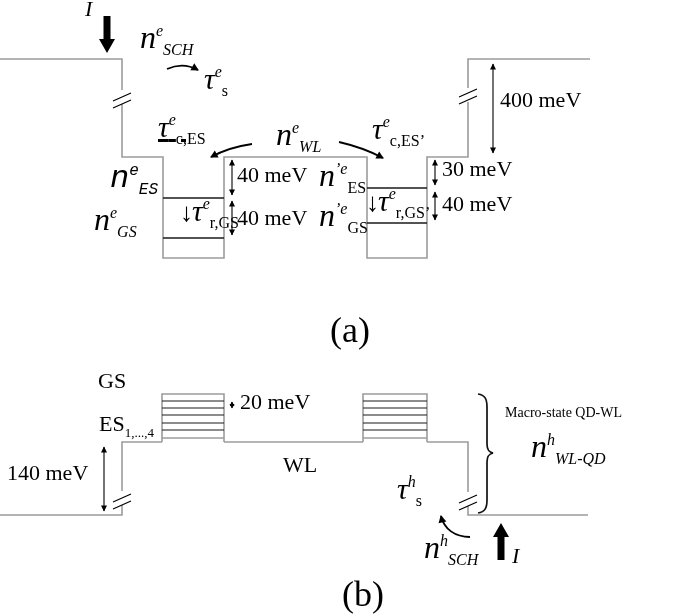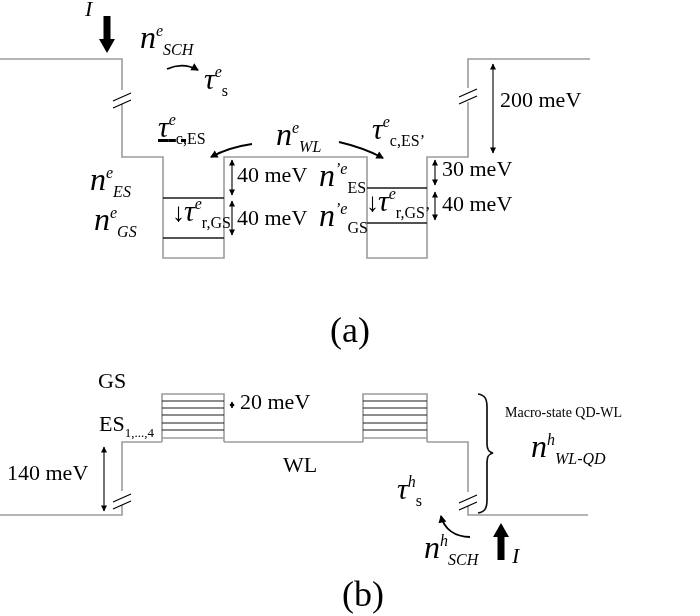--- a/index.html
+++ b/index.html
@@ -114,37 +114,37 @@
   <div class="lbl sym it-sub" style="left:140px; top:21px;"><span class="b">n</span><span class="sup">e</span><span class="sub">SCH</span></div>
 
   <div class="lbl tau" style="left:204px; top:64px;"><span class="b">τ</span><span class="sup">e</span><span class="sub">s</span></div>
 
   <div class="lbl tau" style="left:158px; top:112px;text-decoration:underline;"><span class="b">τ</span><span class="sup">e</span><span class="sub">c,ES</span></div>
 
   <div class="lbl sym it-sub" style="left:276px; top:118px;"><span class="b">n</span><span class="sup">e</span><span class="sub">WL</span></div>
 
   <div class="lbl tau" style="left:372px; top:114px;"><span class="b">τ</span><span class="sup">e</span><span class="sub">c,ES’</span></div>
 
-  <div class="lbl sym it-sub" style="left:90px; top:163px;"><span class="b">n</span><span class="sup">e</span><span class="sub">ES</span></div>
+  <div class="lbl sym it-sub" style="left:110px; top:163px;font-family:Liberation Mono, monospace;"><span class="b">n</span><span class="sup">e</span><span class="sub">ES</span></div>
 
   <div class="lbl sym it-sub" style="left:94px; top:203px;"><span class="b">n</span><span class="sup">e</span><span class="sub">GS</span></div>
 
   <div class="lbl sym" style="left:319px; top:159px;"><span class="b">n</span><span class="sup">’e</span><span class="sub">ES</span></div>
 
   <div class="lbl sym" style="left:319px; top:199px;"><span class="b">n</span><span class="sup">’e</span><span class="sub">GS</span></div>
 
-  <div class="lbl tau" style="left:164px; top:196px;padding-left:8px;"><span class="darr">↓</span><span class="b">τ</span><span class="sup">e</span><span class="sub">r,GS</span></div>
+  <div class="lbl tau" style="left:172px; top:196px;padding-left:8px;"><span class="darr">↓</span><span class="b">τ</span><span class="sup">e</span><span class="sub">r,GS</span></div>
 
   <div class="lbl tau" style="left:366px; top:186px;"><span class="darr">↓</span><span class="b">τ</span><span class="sup">e</span><span class="sub">r,GS’</span></div>
 
   <div class="lbl mev" style="left:237px; top:164px;">40 meV</div>
   <div class="lbl mev" style="left:237px; top:207px;">40 meV</div>
   <div class="lbl mev" style="left:442px; top:158px;">30 meV</div>
   <div class="lbl mev" style="left:442px; top:193px;">40 meV</div>
-  <div class="lbl mev" style="left:500px; top:89px;">200 meV</div>
+  <div class="lbl mev" style="left:500px; top:89px;">400 meV</div>
 
   <div class="lbl mev ital" style="left:137px; top:264px;"></div>
   <div class="lbl mev ital" style="left:344px; top:264px;"></div>
 
   <div class="lbl cap" style="left:330px; top:312px;">(a)</div>
 
   <div class="lbl plain" style="left:98px; top:370px;">GS</div>
 
   <div class="lbl plain" style="left:99px; top:413px;"><span>ES</span><span class="sub">1,...,4</span></div>
 

